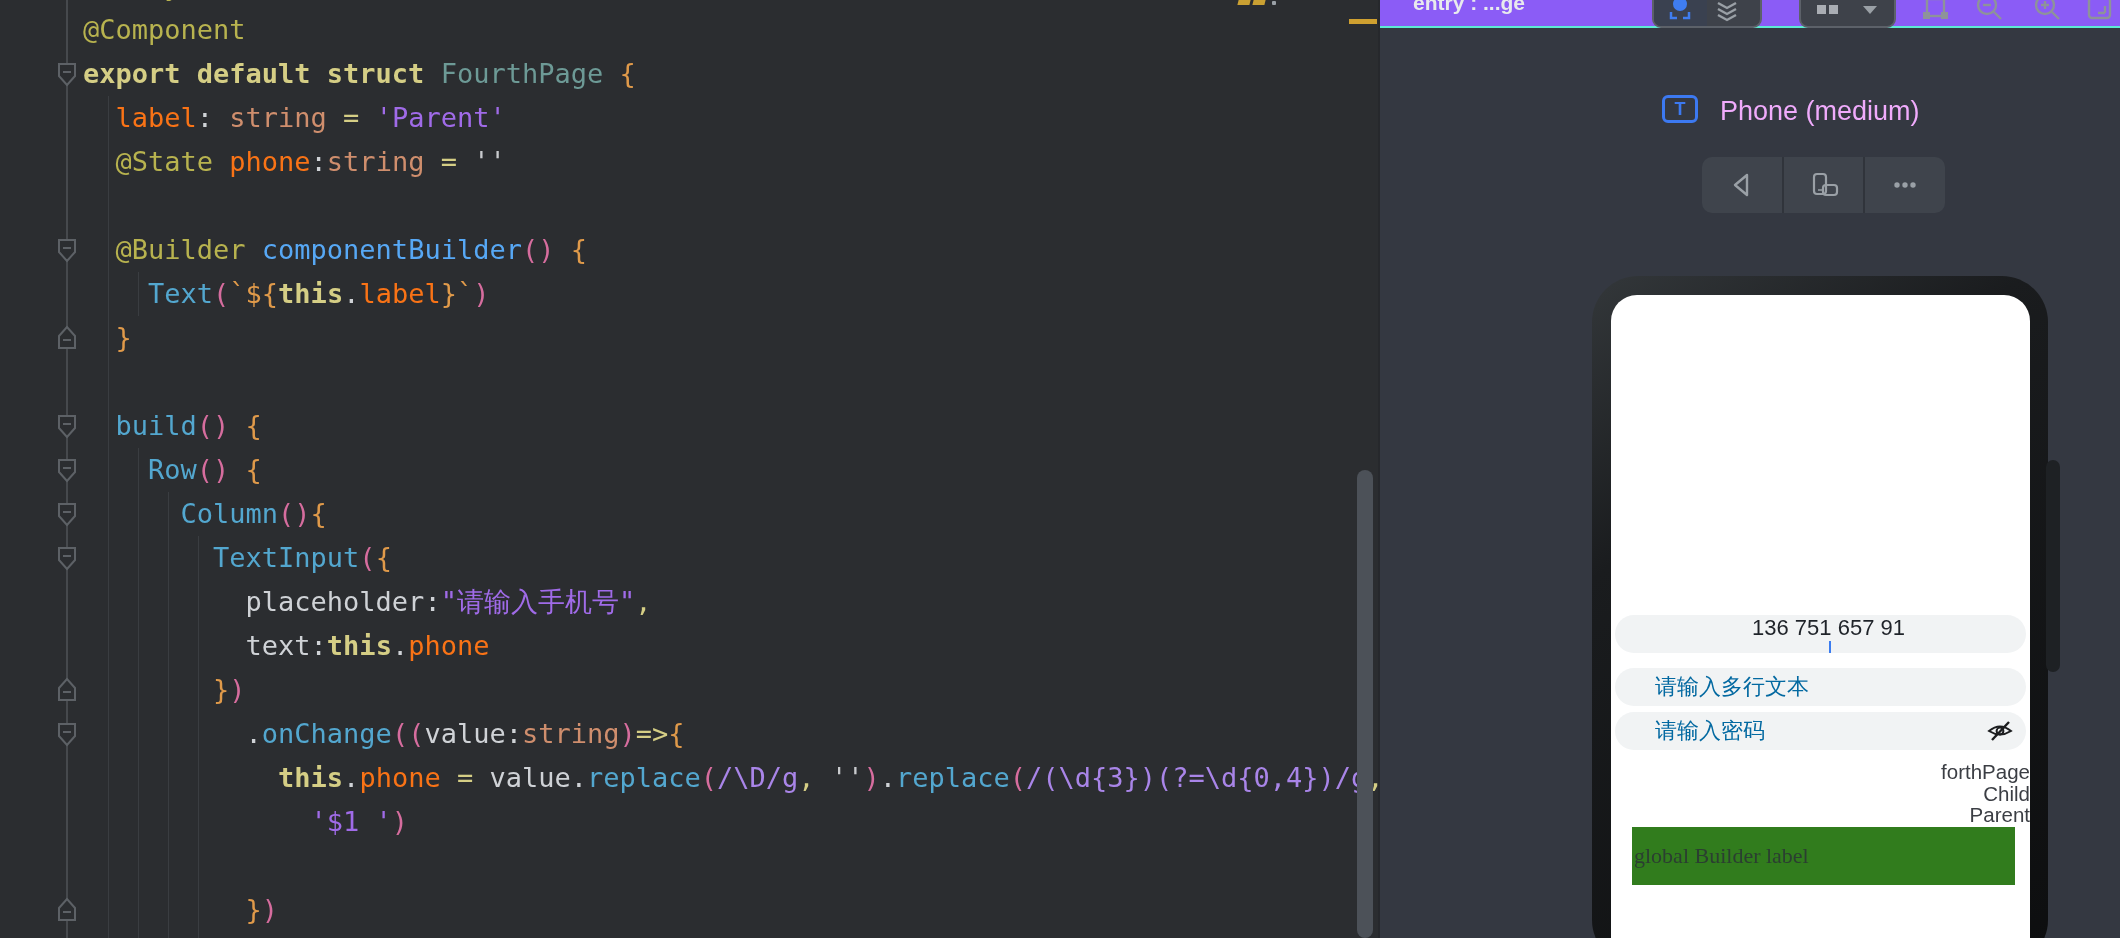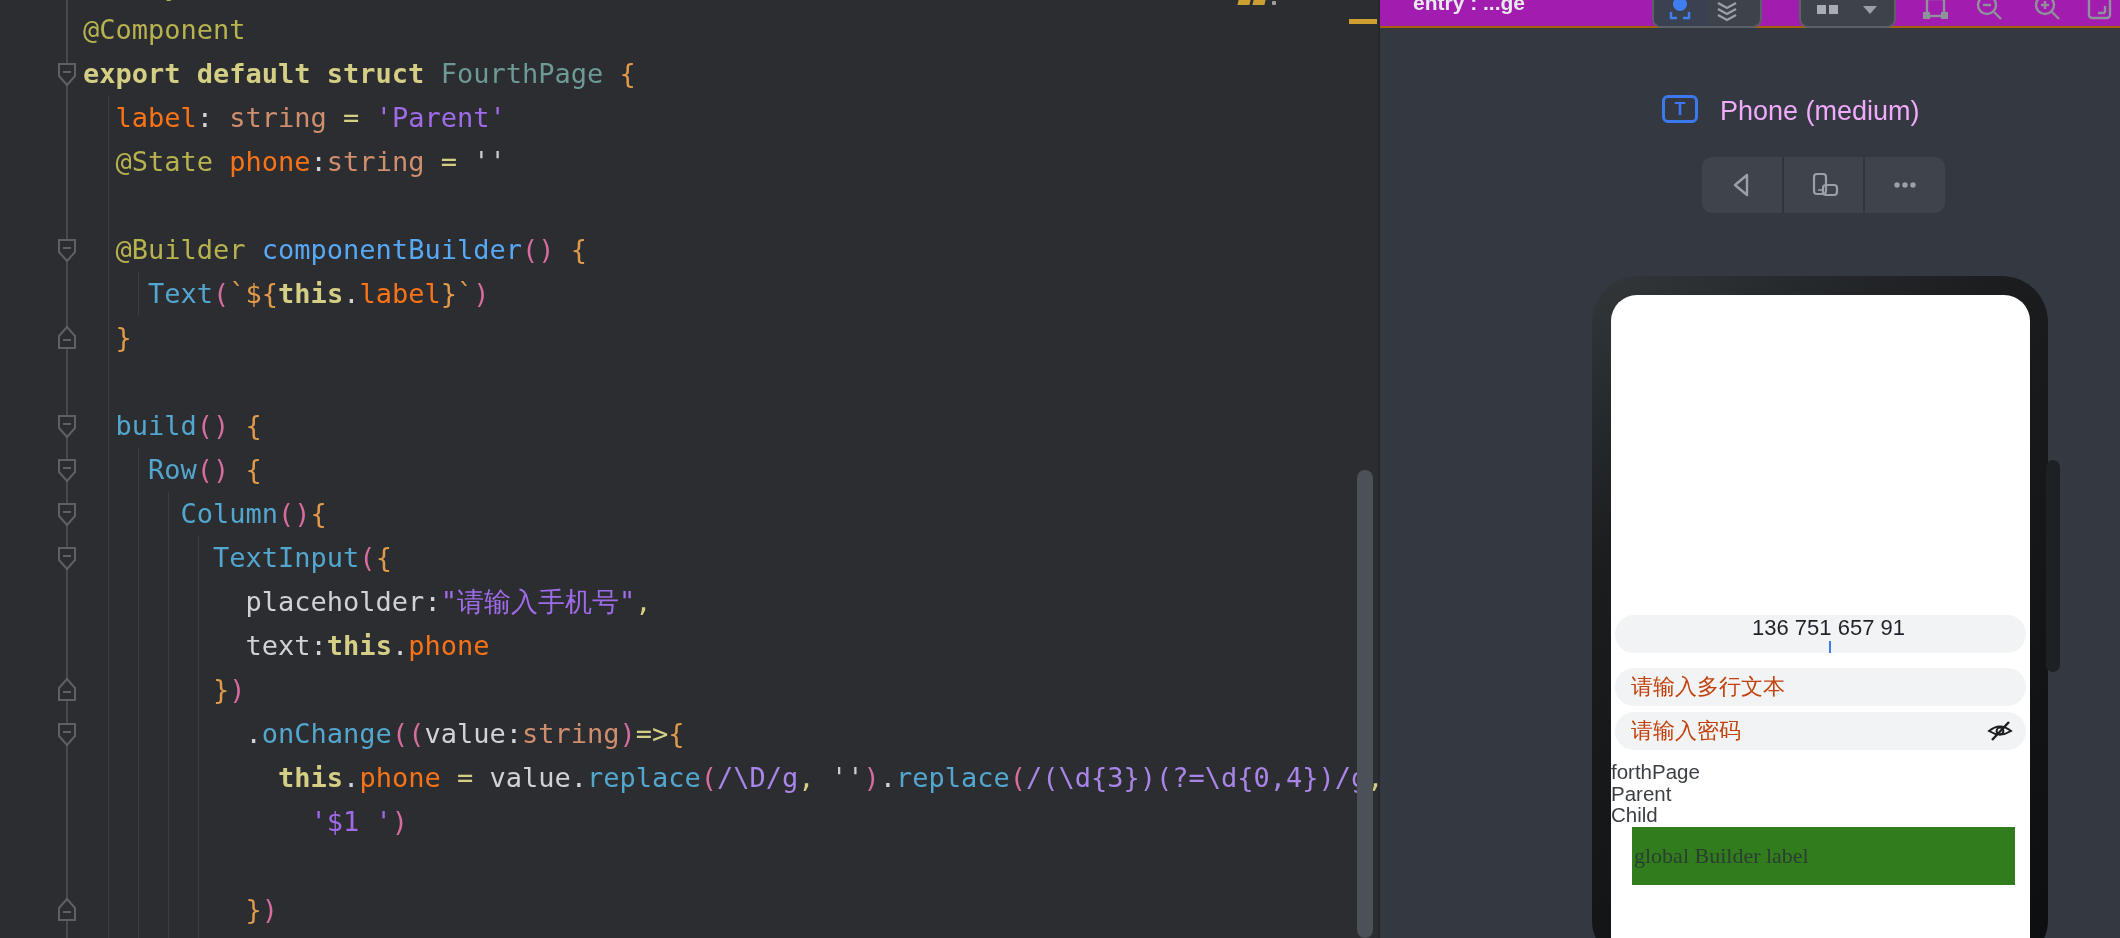--- a/index.html
+++ b/index.html
@@ -33,21 +33,21 @@
   .tok-b{color:#e09a4a;}
   .tok-r{color:#a985e8;}
   .fold-marker{position:absolute;left:56px;width:22px;height:26px;}
   #editor-scroll-thumb{position:absolute;left:1357px;top:470px;width:16px;height:468px;background:#4c5158;border-radius:8px;}
   #scroll-mark-orange{position:absolute;left:1349px;top:19px;width:28px;height:5px;background:#cfa030;}
   .cut-gold{position:absolute;top:0;height:5px;width:12px;background:#caa032;transform:skewX(-14deg);}
   #cut-dot{position:absolute;left:1272px;top:1px;width:4px;height:4px;background:#9aa0a6;border-radius:1px;}
 
   
   #preview-panel{position:absolute;left:1378px;top:0;width:742px;height:938px;background:#343841;border-left:2px solid #26282c;box-sizing:border-box;}
-  #pp-toolbar{position:absolute;left:0;top:0;width:100%;height:28px;background:#a21caf;border-bottom:2px solid #a16207;box-sizing:border-box;}
+  #pp-toolbar{position:absolute;left:0;top:0;width:100%;height:28px;background:#8b5cf6;border-bottom:2px solid #5eead4;box-sizing:border-box;}
   #pp-title{position:absolute;left:33px;top:-9px;font-size:21px;font-weight:bold;color:#e8eaed;white-space:nowrap;}
   .tb-group{position:absolute;top:-10px;height:38px;border:2px solid #5c6169;border-radius:9px;box-sizing:border-box;background:#3e424a;}
   #tb-group1{left:272px;width:110px;}
   #tb-group1 .cell-sel{position:absolute;left:0;top:0;width:53px;height:100%;background:#3a4150;border-radius:7px 0 0 7px;}
   #tb-group2{left:419px;width:97px;}
   .tb-ic{position:absolute;top:-6px;}
   #pp-toolbar svg{display:block;}
 
   
   #device-badge{position:absolute;left:282px;top:95px;width:36px;height:28px;border:3px solid #3c79f1;border-radius:6px;box-sizing:border-box;
@@ -63,24 +63,24 @@
   #phone-frame{position:absolute;left:212px;top:276px;width:456px;height:690px;
     background:linear-gradient(145deg,#33373a 0%,#1a1c1e 30%,#0d0e0f 100%);
     border-radius:46px;}
   #phone-side-button{position:absolute;right:-12px;top:184px;width:14px;height:212px;background:#1e2124;border-radius:7px;}
   #phone-screen{position:absolute;left:19px;top:19px;width:419px;height:700px;background:#ffffff;border-radius:26px 26px 0 0;overflow:hidden;}
   .fld{position:absolute;left:4px;width:411px;height:38px;border-radius:19px;background:#f1f3f4;box-sizing:border-box;
     display:flex;align-items:center;padding-left:16px;font-size:22px;}
   #fld-phone{top:320px;color:#1f2329;flex-direction:column;}
   #fld-multiline{top:373px;}
   #fld-password{top:417px;}
-  .ph{color:#c2410c;}
+  .ph{color:#0369a1;margin-left:24px;}
   #text-cursor{width:2px;height:26px;background:#3b7cf0;margin-left:3px;}
   #eye-icon{position:absolute;right:12px;top:6px;}
-  #stack-labels{position:absolute;left:0;top:466px;width:100%;text-align:left;font-size:20.5px;line-height:21.5px;color:#3b3e44;}
+  #stack-labels{position:absolute;left:0;top:466px;width:100%;text-align:right;font-size:20.5px;line-height:21.5px;color:#3b3e44;}
   #builder-banner{position:absolute;left:21px;top:532px;width:383px;height:58px;background:#317c1d;display:flex;align-items:center;}
   #builder-banner span{font-size:22px;color:#2b3e31;padding-left:2px;font-family:Liberation Serif, serif;}
 </style>
 </head>
 <body>
 
 <div id="editor">
   <div class="gutter-line"></div>
 
   <div class="indent-guide" style="left:108px;top:96px;height:842px;"></div>
@@ -245,22 +245,22 @@
           <svg width="28" height="26">
             <path d="M3 13 Q14 4 25 13 Q14 20 3 13 Z" stroke="#1c1d1f" stroke-width="2" fill="none"></path>
             <circle cx="14" cy="13" r="3.4" stroke="#1c1d1f" stroke-width="2" fill="none"></circle>
             <line x1="23" y1="4" x2="6" y2="22" stroke="#1c1d1f" stroke-width="2.4"></line>
           </svg>
         </div>
       </div>
 
       <div id="stack-labels">
           <div>forthPage</div>
+          <div>Child</div>
           <div>Parent</div>
-          <div>Child</div>
         </div>
 
       <div id="builder-banner">
         <span>global Builder label</span>
       </div>
 
     </div>
   </div>
 </div>
 

